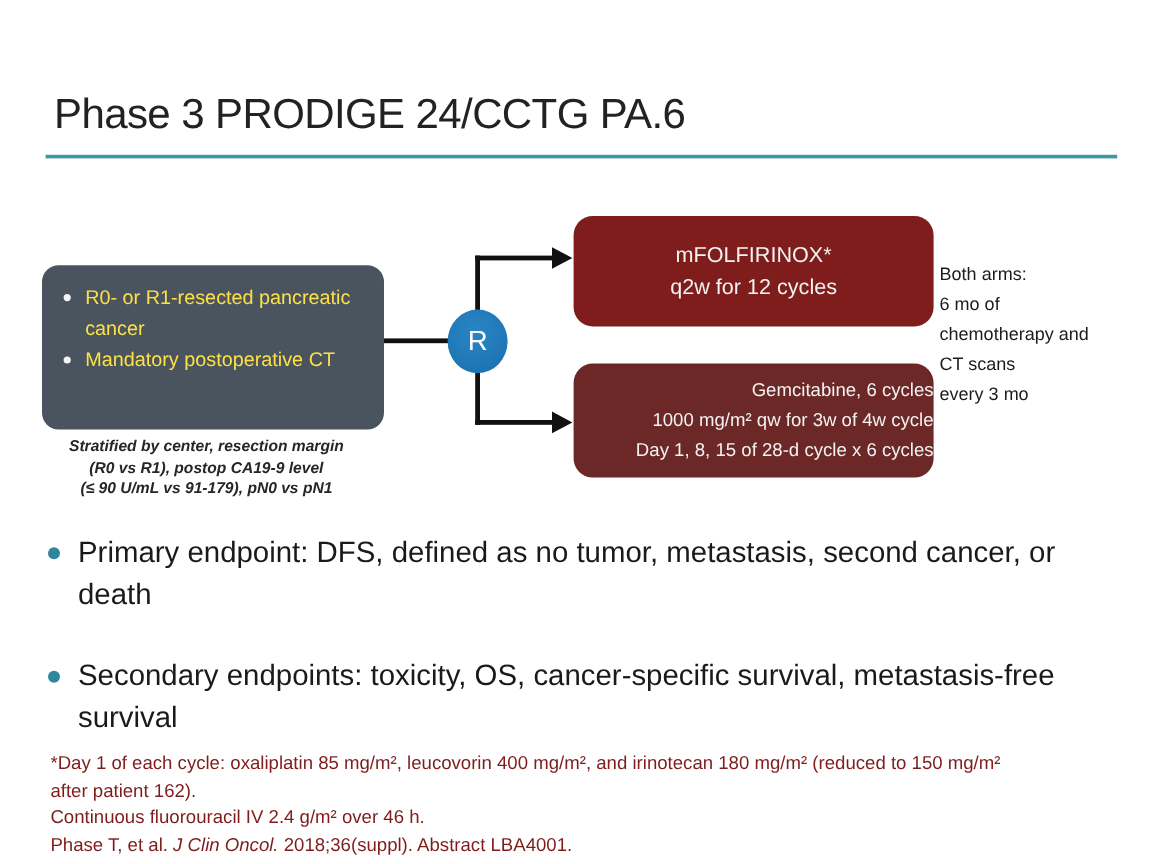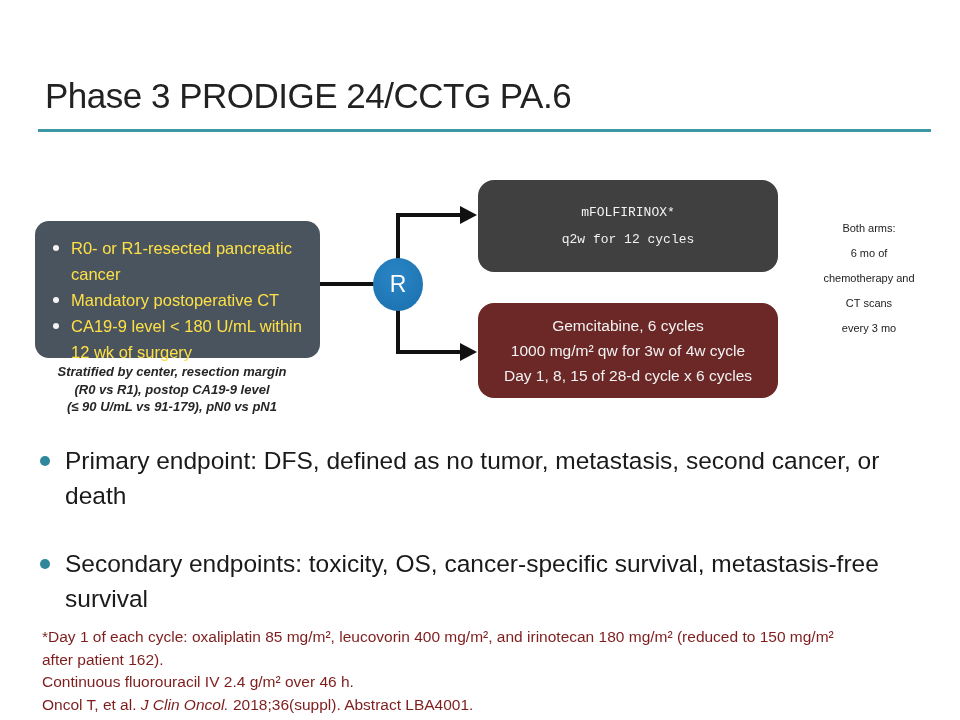--- a/index.html
+++ b/index.html
@@ -57,25 +57,25 @@
     background: radial-gradient(circle at 45% 35%, #2a85c4, #1a6fae);
     color: #ffffff; display: flex; align-items: center; justify-content: center;
     font-size: 23px;
   }
   
   .arm-box {
     position: absolute; left: 478px; width: 300px;
     border-radius: 16px; color: #f2f2f2; text-align: center;
     display: flex; flex-direction: column; justify-content: center;
   }
-  .arm-box.arm1 { top: 180px; height: 92px; background: #404040; font-size: 13px; line-height: 27px; font-family: Liberation Mono, monospace; }
-  .arm-box.arm2 { top: 303px; height: 95px; background: #6b2827; font-size: 15.5px; line-height: 25px; }
+  .arm-box.arm1 { top: 180px; height: 92px; background: #7f1d1d; font-size: 18px; line-height: 27px; }
+  .arm-box.arm2 { top: 303px; height: 95px; background: #6b2827; font-size: 15.5px; line-height: 25px; text-align: right; }
   .both-arms {
     position: absolute; left: 783px; top: 216px; width: 172px;
-    text-align: center; font-size: 11px; line-height: 25px; color: #1c1c1c;
+    font-size: 15px; line-height: 25px; color: #1c1c1c;
   }
   
   .ep-item { position: absolute; left: 40px; width: 860px; }
   .ep-item.ep1 { top: 443px; }
   .ep-item.ep2 { top: 546px; }
   .ep-dot {
     position: absolute; left: 0px; top: 13px;
     width: 10px; height: 10px; border-radius: 50%; background: #2f879b;
   }
   .ep-text {
@@ -100,24 +100,20 @@
 
   <div class="gray-box">
     <ul>
       <li>
         <span class="li-dot"></span>
         <span>R0- or R1-resected pancreatic cancer</span>
       </li>
       <li>
         <span class="li-dot"></span>
         <span>Mandatory postoperative CT</span>
-      </li>
-      <li>
-        <span class="li-dot"></span>
-        <span>CA19-9 level &lt; 180 U/mL within 12 wk of surgery</span>
       </li>
     </ul>
   </div>
 
   <div class="strat-note">
     <div>Stratified by center, resection margin</div>
     <div>(R0 vs R1), postop CA19-9 level</div>
     <div>(≤ 90 U/mL vs 91-179), pN0 vs pN1</div>
   </div>
 
@@ -157,16 +153,16 @@
     <div class="ep-text">Primary endpoint: DFS, defined as no tumor, metastasis, second cancer, or death</div>
   </div>
   <div class="ep-item ep2">
     <span class="ep-dot"></span>
     <div class="ep-text">Secondary endpoints: toxicity, OS, cancer-specific survival, metastasis-free survival</div>
   </div>
 
   <div class="footnotes">
     <div class="fn1">*Day 1 of each cycle: oxaliplatin 85 mg/m², leucovorin 400 mg/m², and irinotecan 180 mg/m² (reduced to 150 mg/m² after patient 162).</div>
     <div>Continuous fluorouracil IV 2.4 g/m² over 46 h.</div>
-    <div><span>Oncol T, et al. </span><em>J Clin Oncol.</em><span> 2018;36(suppl). Abstract LBA4001.</span></div>
+    <div><span>Phase T, et al. </span><em>J Clin Oncol.</em><span> 2018;36(suppl). Abstract LBA4001.</span></div>
   </div>
 
 </div>
 
 </body></html>

